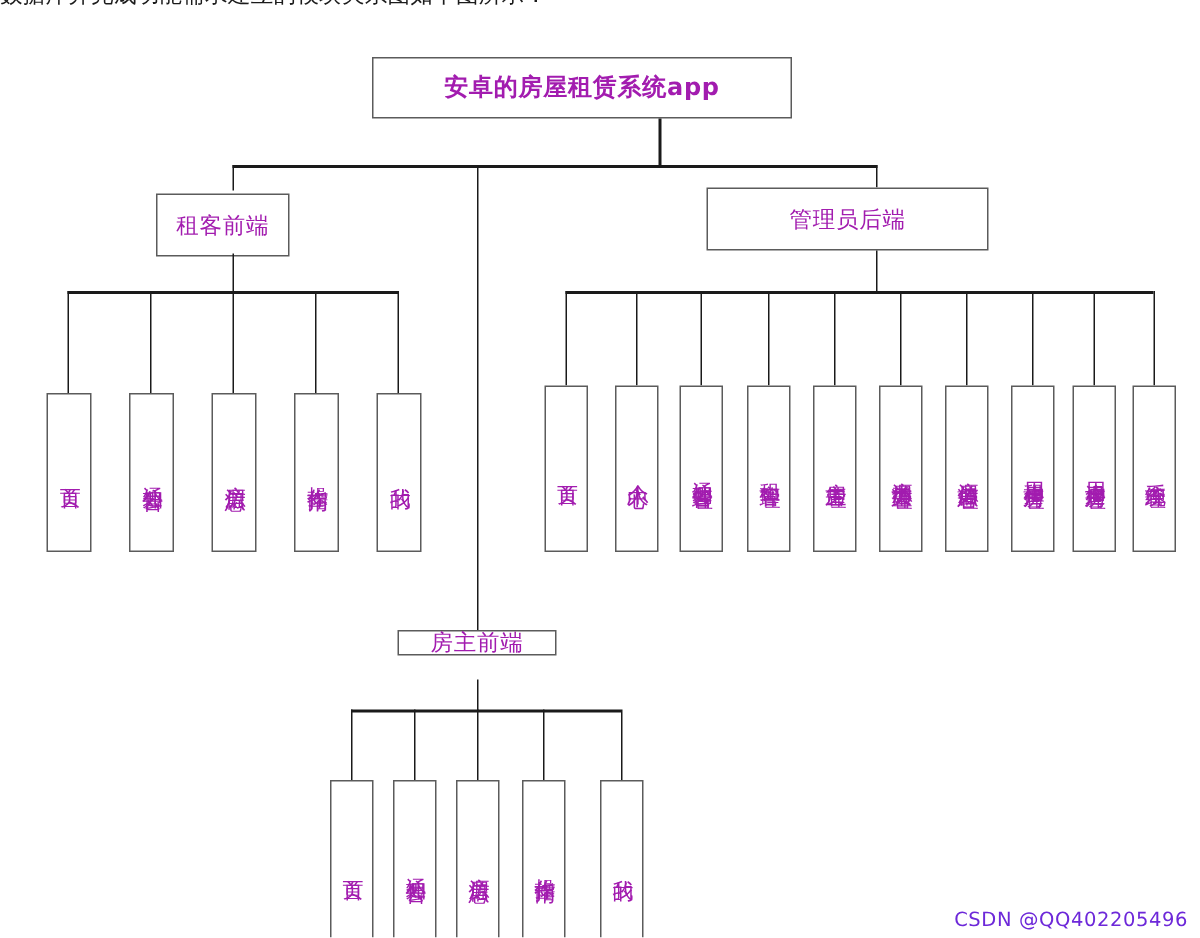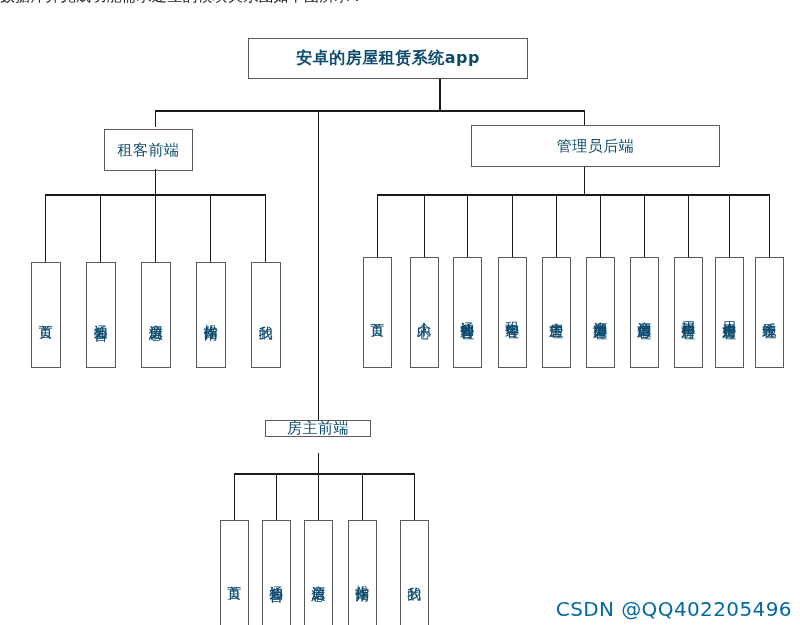--- a/index.html
+++ b/index.html
@@ -33,21 +33,21 @@
   }
   
   .node {
     position: absolute;
     box-sizing: border-box;
     border: 1px solid #5b5b5b;
     background: #ffffff;
     display: flex;
     align-items: center;
     justify-content: center;
-    color: #0c4a6e;
+    color: #a21caf;
     text-align: center;
   }
   .node.h {
     font-size: 15px;
     letter-spacing: 0.5px;
   }
   .node.root {
     font-size: 16px;
     font-weight: 700;
     letter-spacing: 0.5px;
@@ -69,22 +69,22 @@
     position: absolute;
     background: #1a1a1a;
   }
   .ln.v { width: 1px; }
   .ln.h { height: 1px; }
   
   .watermark {
     position: absolute;
     right: 8px;
     bottom: 4px;
-    font-size: 20px;
-    color: #0369a1;
+    font-size: 13px;
+    color: #6d28d9;
     letter-spacing: 0.4px;
     white-space: nowrap;
   }
 </style>
 </head>
 <body>
 
 <div id="canvas">
 
   <div class="top-clipped-text">数据库并完成功能需求建立的模块关系图如下图所示：</div>
@@ -94,21 +94,21 @@
   <div class="ln v" style="left:439px; top:79px; width:2px; height:32px;"></div>
 
   <div class="ln h" style="left:155px; top:110px; width:430px; height:2px;"></div>
 
   <div class="ln v" style="left:155px; top:110px; width:1px; height:17px;"></div>
   <div class="ln v" style="left:318px; top:110px; width:1px; height:310px;"></div>
   <div class="ln v" style="left:584px; top:110px; width:1px; height:15px;"></div>
 
   <div class="node h" style="left:104px; top:129px; width:89px; height:42px;">租客前端</div>
 
-  <div class="node h" style="left:471px; top:125px; width:249px; height:42px;">管理员后端</div>
+  <div class="node h" style="left:471px; top:125px; width:188px; height:42px;">管理员后端</div>
 
   <div class="node h" style="left:265px; top:420px; width:106px; height:17px;">房主前端</div>
 
   <div class="ln v" style="left:155px; top:169px; width:1px; height:26px;"></div>
   <div class="ln h" style="left:45px; top:194px; width:221px; height:2px;"></div>
   <div class="ln v" style="left:45px;  top:194px; width:1px; height:68px;"></div>
   <div class="ln v" style="left:100px; top:194px; width:1px; height:68px;"></div>
   <div class="ln v" style="left:155px; top:194px; width:1px; height:68px;"></div>
   <div class="ln v" style="left:210px; top:194px; width:1px; height:68px;"></div>
   <div class="ln v" style="left:265px; top:194px; width:1px; height:68px;"></div>

